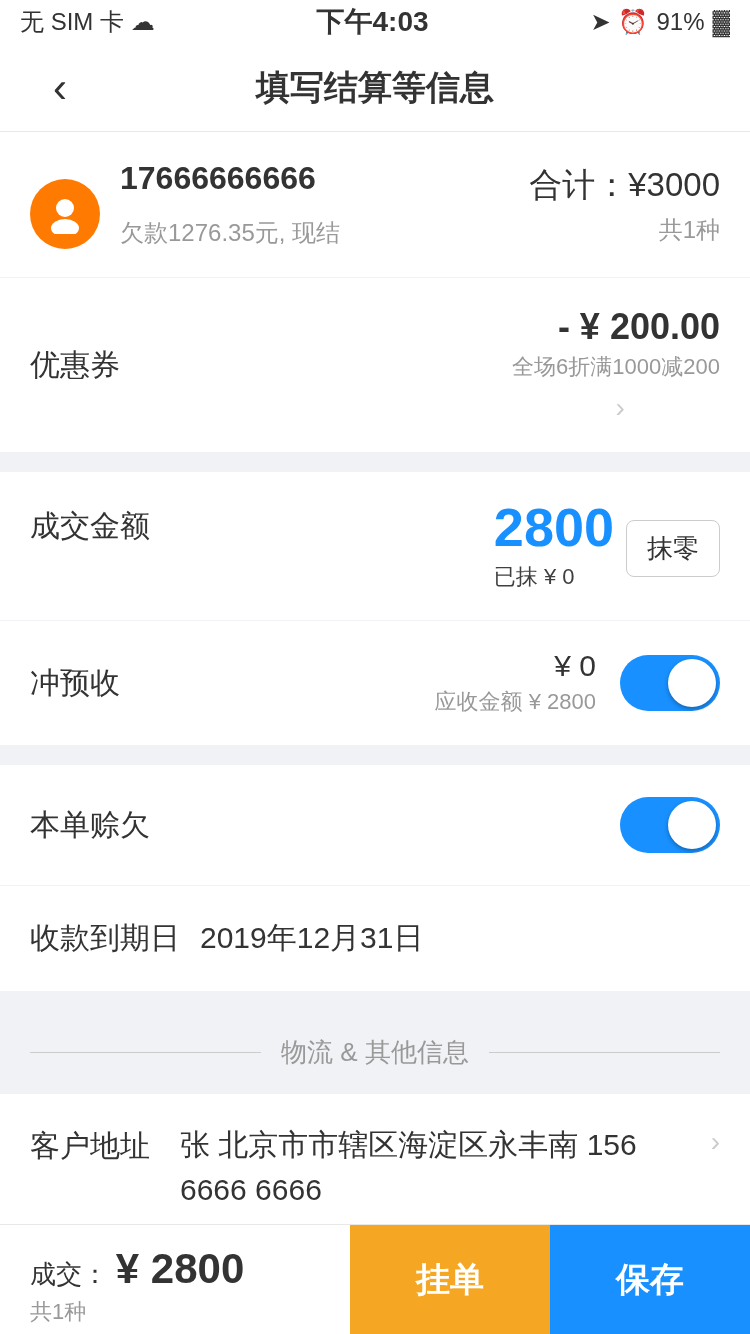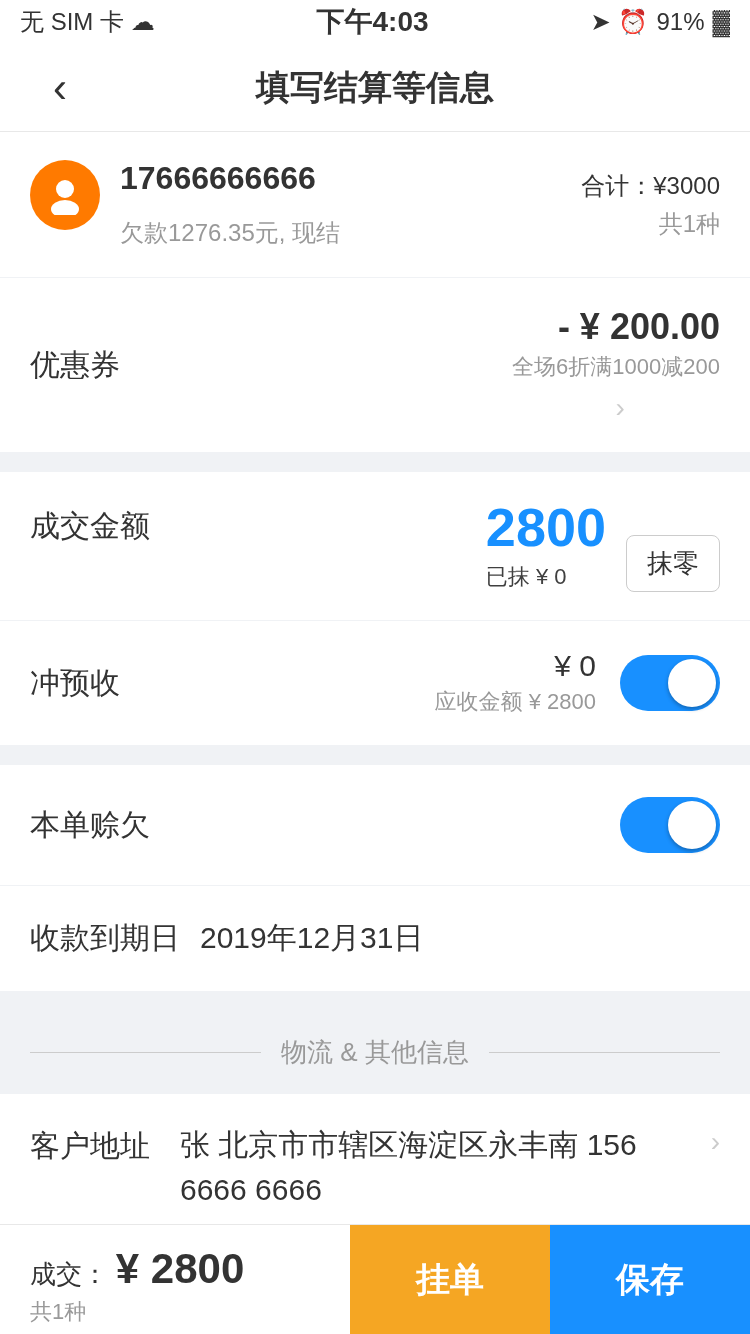--- a/index.html
+++ b/index.html
@@ -81,21 +81,21 @@
     .customer-card {
       background: #fff;
       padding: 28px 30px;
       display: flex;
       align-items: center;
       justify-content: space-between;
       margin-top: 0;
     }
     .customer-left {
       display: flex;
-      align-items: flex-start;
+      align-items: flex-end;
       gap: 20px;
     }
     .avatar {
       width: 70px;
       height: 70px;
       border-radius: 50%;
       background: #ff7a00;
       display: flex;
       align-items: center;
       justify-content: center;
@@ -113,21 +113,21 @@
     }
     .customer-debt {
       font-size: 24px;
       color: #999;
       margin-top: 20px;
     }
     .customer-right {
       text-align: right;
     }
     .total-label {
-      font-size: 24px;
+      font-size: 33px;
       color: #333;
     }
     .total-count {
       font-size: 24px;
       color: #999;
       margin-top: 6px;
     }
 
     
     .coupon-row {
@@ -180,22 +180,22 @@
       align-items: flex-start;
       justify-content: space-between;
     }
     .deal-label {
       font-size: 30px;
       color: #333;
       padding-top: 6px;
     }
     .deal-right {
       display: flex;
-      align-items: flex-end;
-      gap: 20px;
+      align-items: center;
+      gap: 12px;
     }
     .deal-amount {
       font-size: 54px;
       font-weight: 700;
       color: #1890ff;
       line-height: 1;
     }
     .deal-erased {
       font-size: 22px;
       color: #404040;

